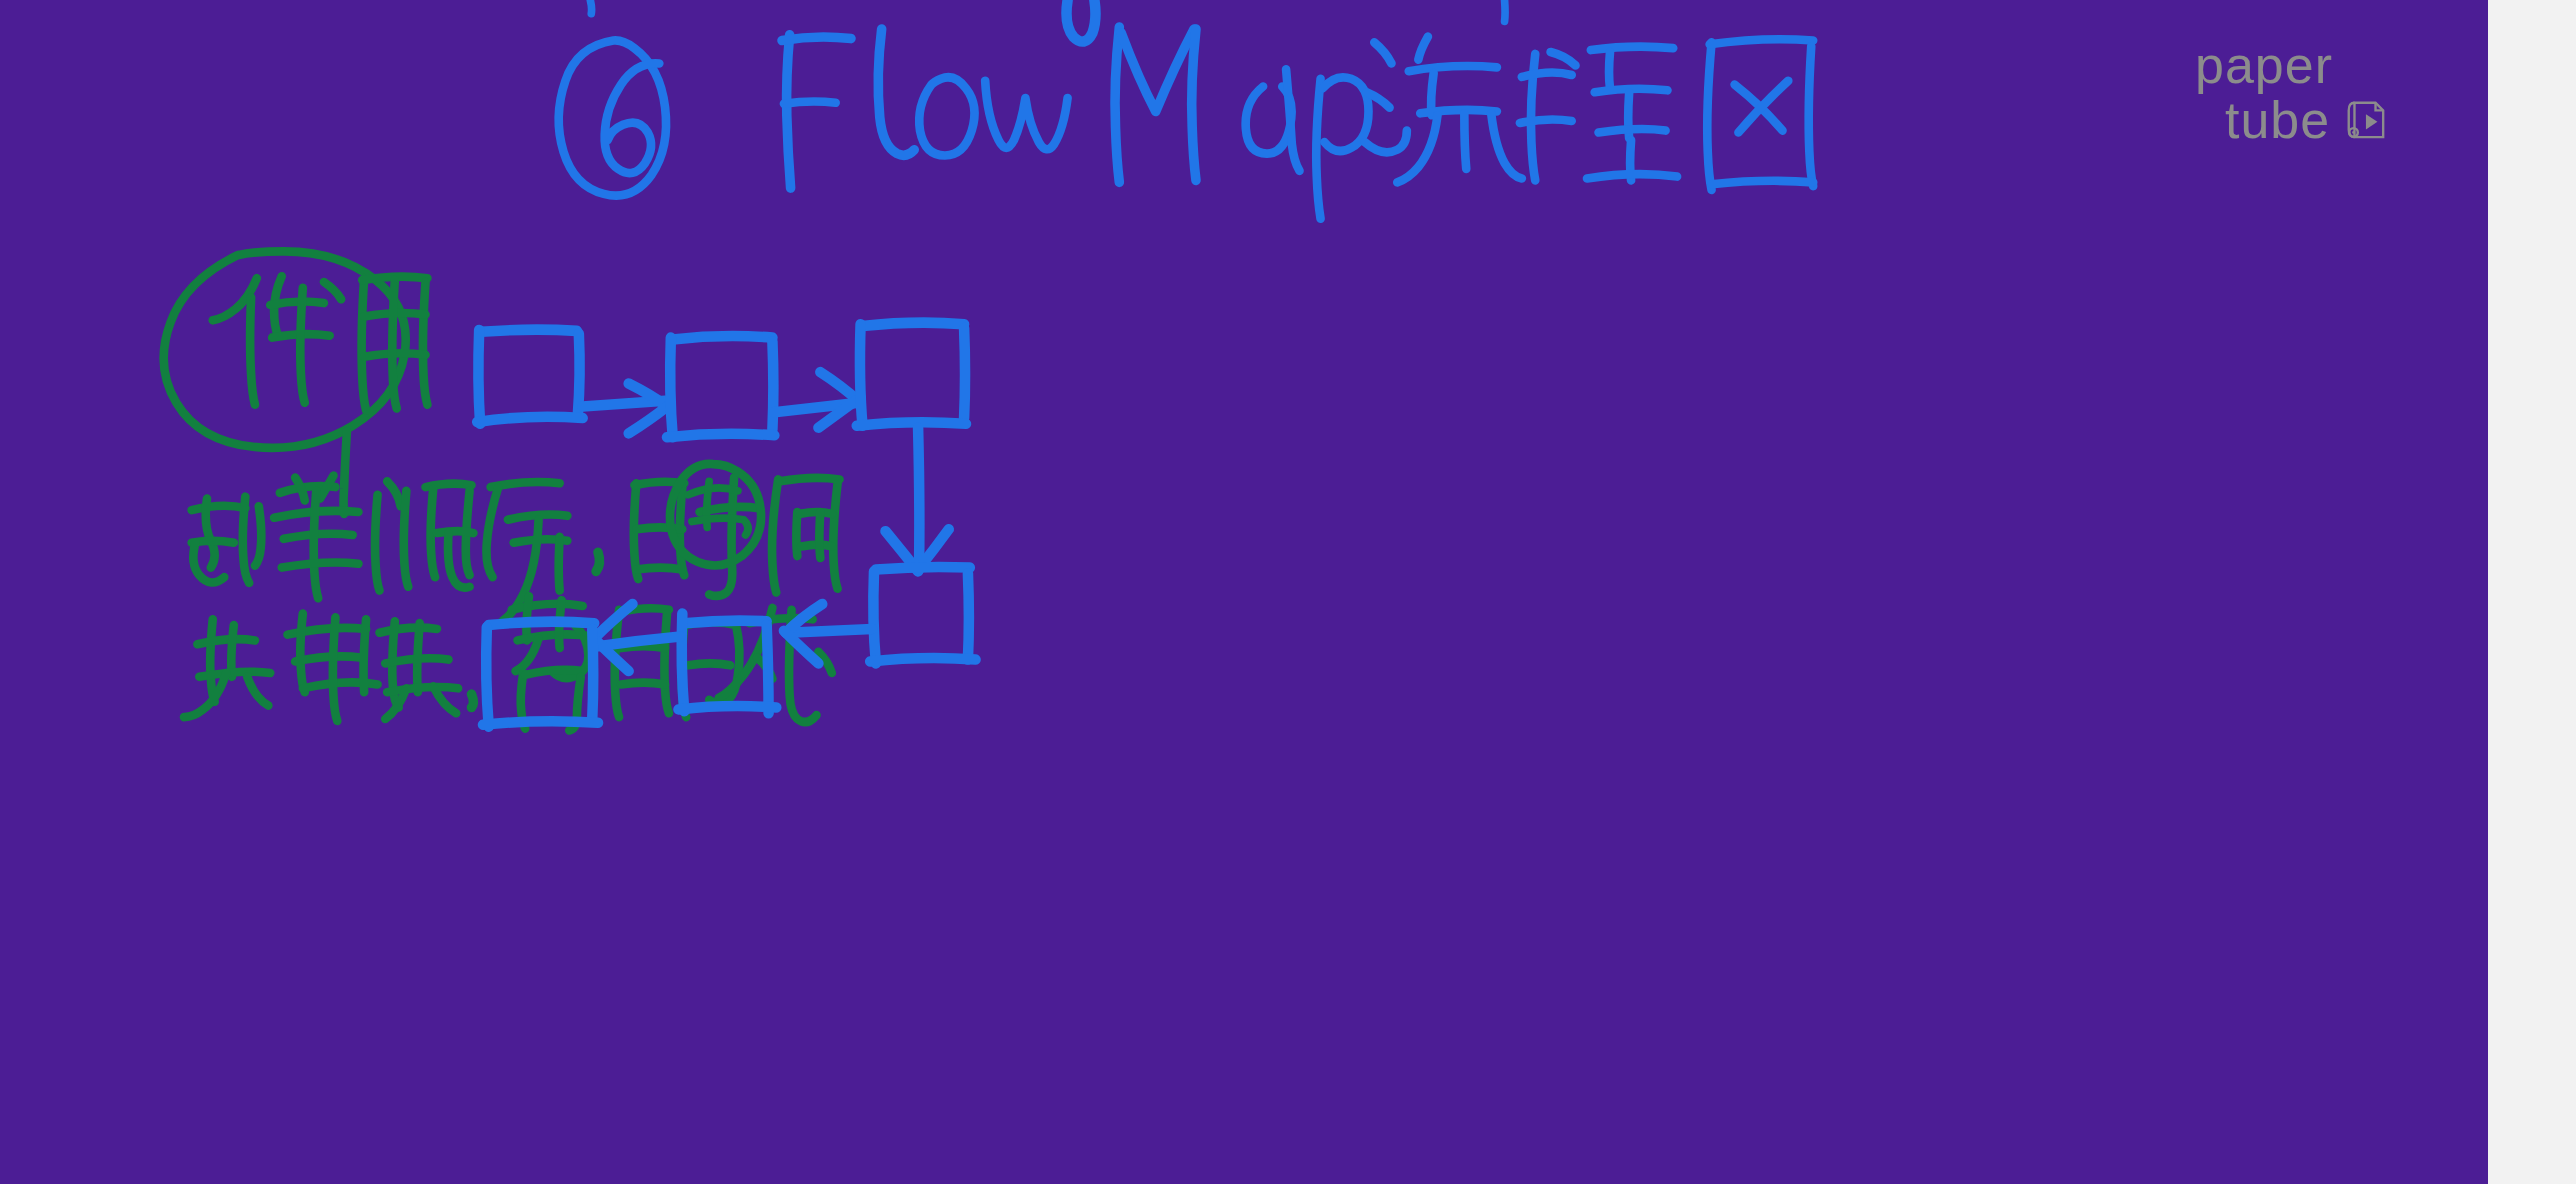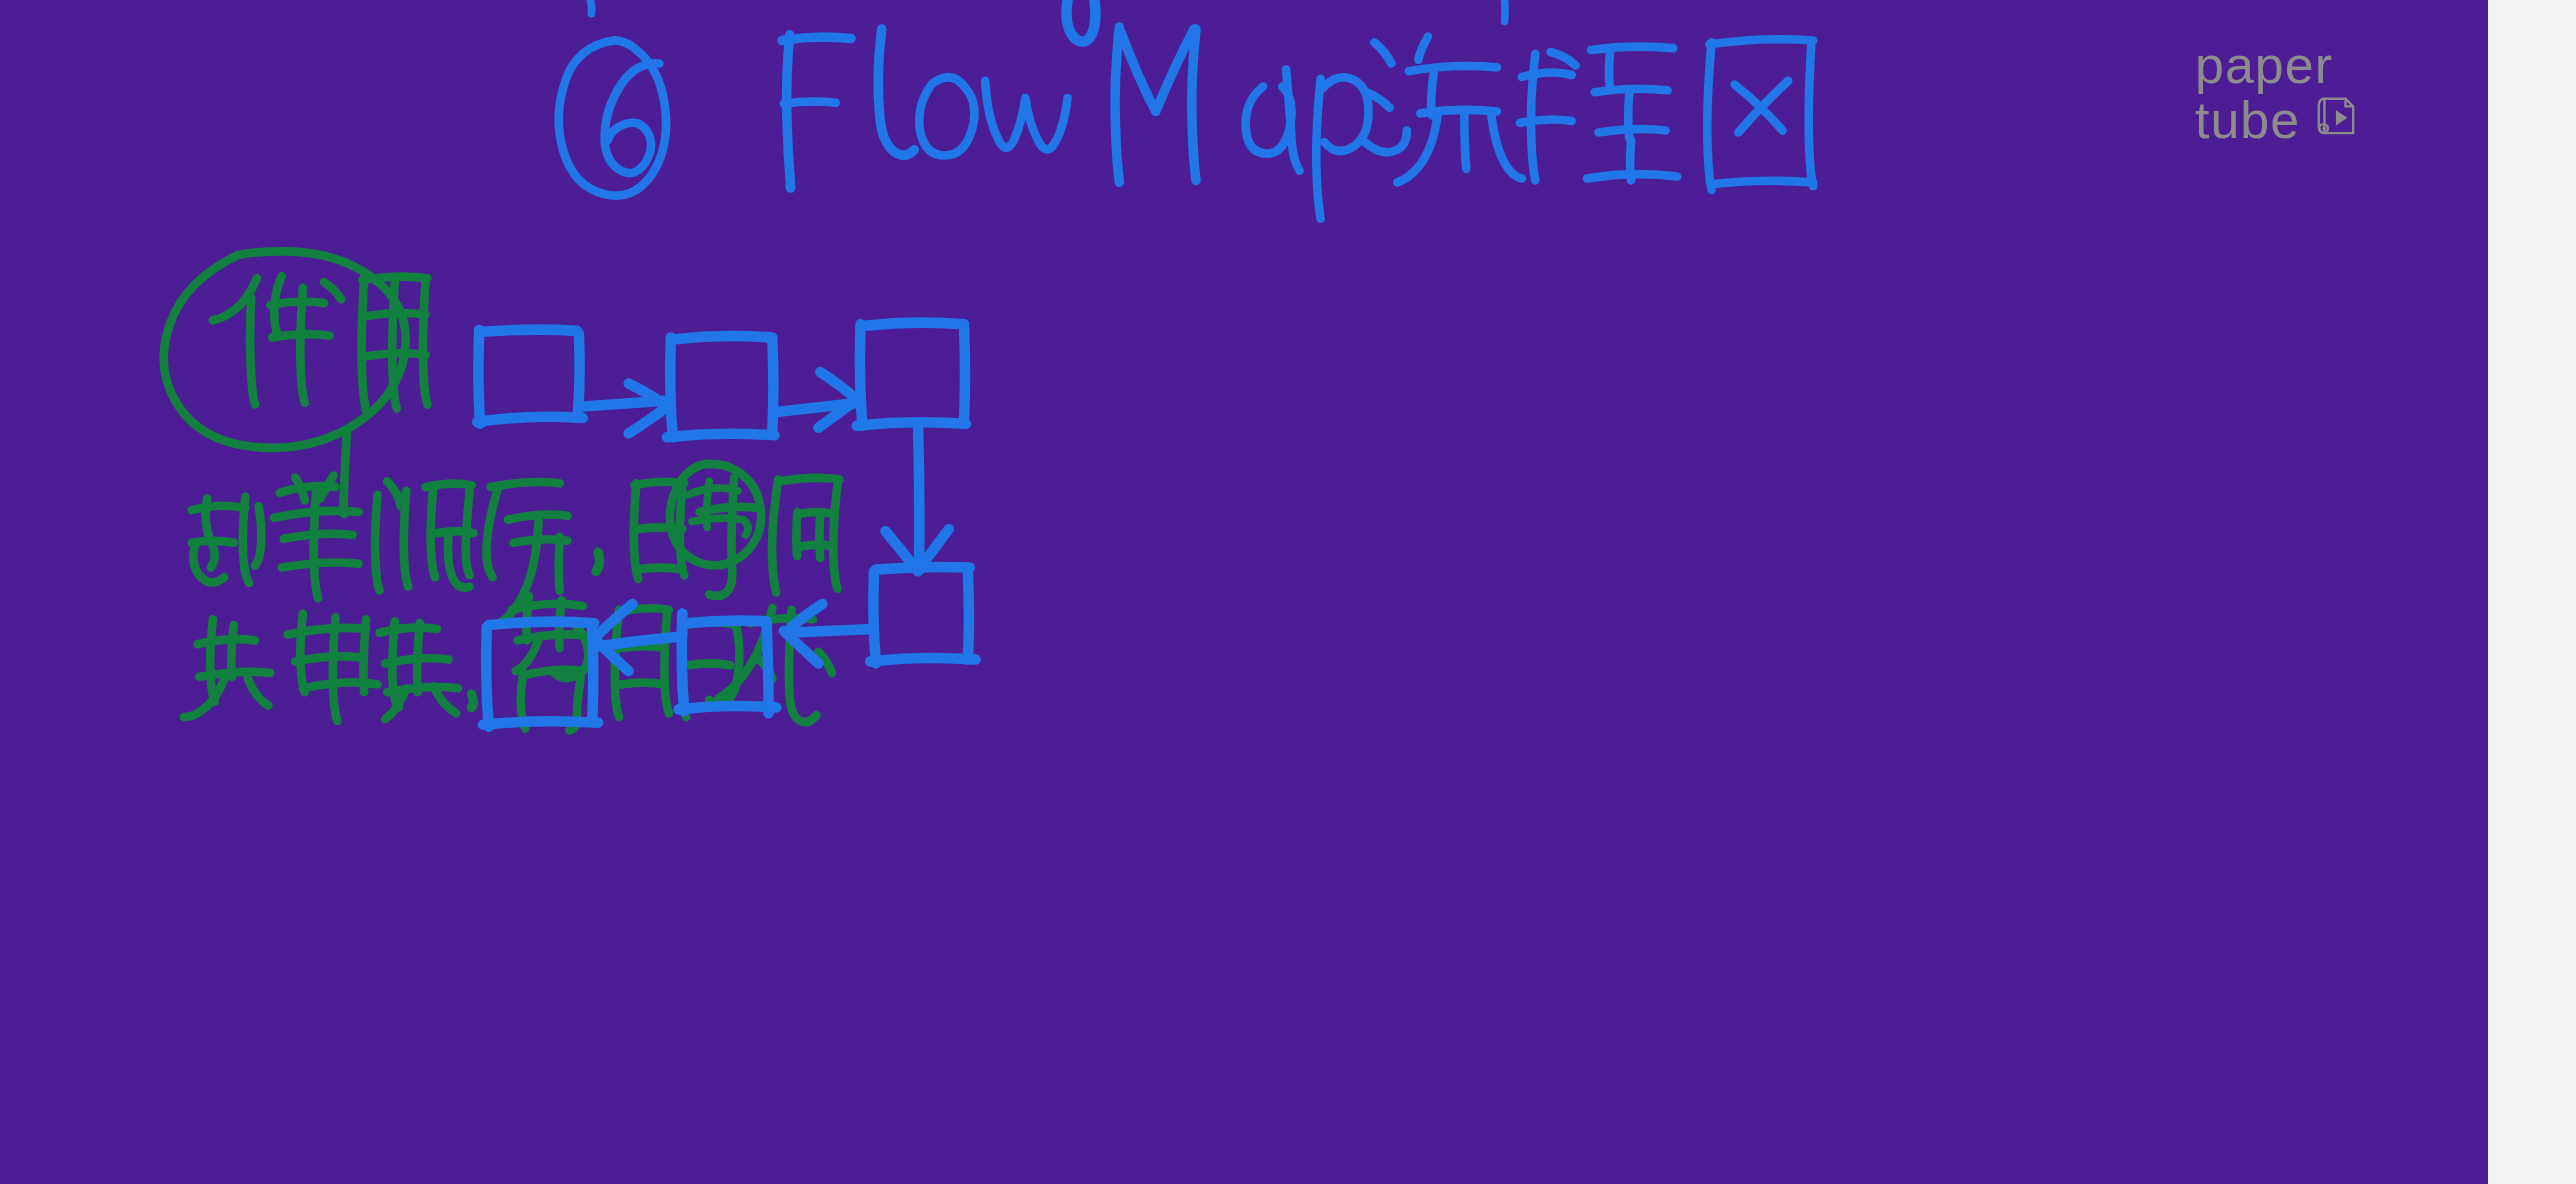--- a/index.html
+++ b/index.html
@@ -48,22 +48,23 @@
   .logo-line {
     font-family: "Liberation Sans", sans-serif;
     font-size: 52px;
     line-height: 55px;
     letter-spacing: 1px;
     font-weight: 300;
     color: #8c8c8c;
   }
   .logo-row2 {
     display: flex;
-    align-items: flex-start;
+    align-items: center;
     gap: 13px;
+    margin-left: 30px;
   }
   .logo-mark {
     display: inline-block;
     width: 44px;
     height: 44px;
     margin-bottom: 3.8px;
   }
   .hidden-text {
     position: absolute;
     opacity: 0;

